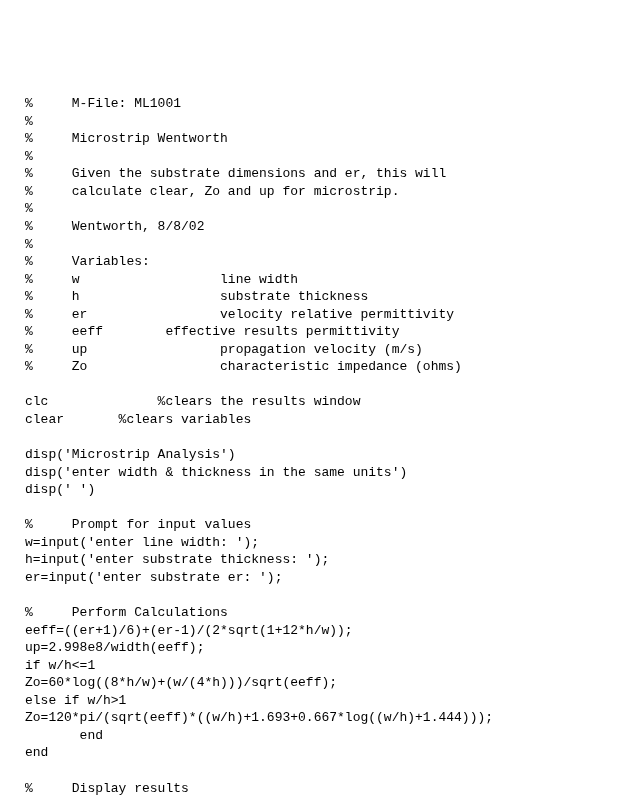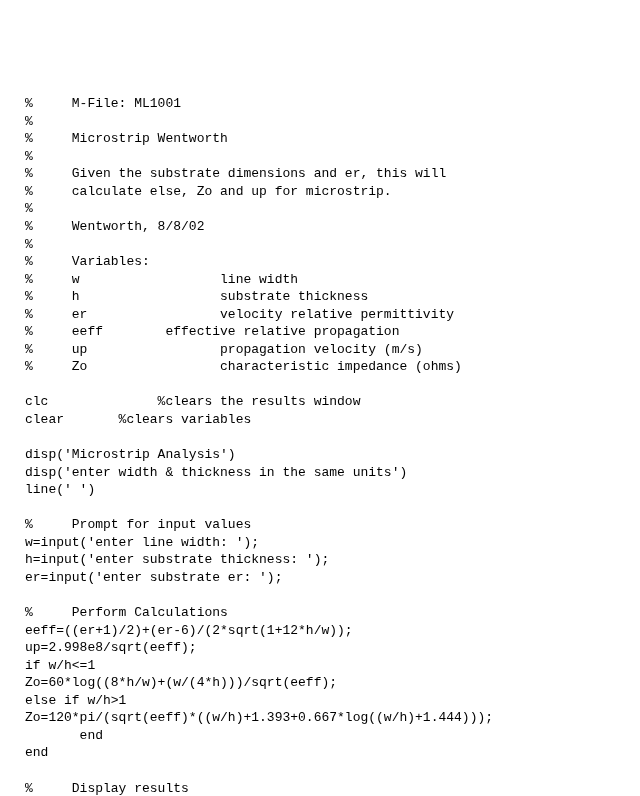--- a/index.html
+++ b/index.html
@@ -19,51 +19,51 @@
 </head>
 <body>
 
 
 
 <div class="code-block"><span>%     M-File: ML1001</span>
 <span>%</span>
 <span>%     Microstrip Wentworth</span>
 <span>%</span>
 <span>%     Given the substrate dimensions and er, this will</span>
-<span>%     calculate else, Zo and up for microstrip.</span>
+<span>%     calculate clear, Zo and up for microstrip.</span>
 <span>%</span>
 <span>%     Wentworth, 8/8/02</span>
 <span>%</span>
 <span>%     Variables:</span>
 <span>%     w                  line width</span>
 <span>%     h                  substrate thickness</span>
 <span>%     er                 velocity relative permittivity</span>
-<span>%     eeff        effective relative propagation</span>
+<span>%     eeff        effective results permittivity</span>
 <span>%     up                 propagation velocity (m/s)</span>
 <span>%     Zo                 characteristic impedance (ohms)</span>
 <span></span>
 <span>clc              %clears the results window</span>
 <span>clear       %clears variables</span>
 <span></span>
 <span>disp('Microstrip Analysis')</span>
 <span>disp('enter width &amp; thickness in the same units')</span>
-<span>line(' ')</span>
+<span>disp(' ')</span>
 <span></span>
 <span>%     Prompt for input values</span>
 <span>w=input('enter line width: ');</span>
 <span>h=input('enter substrate thickness: ');</span>
 <span>er=input('enter substrate er: ');</span>
 <span></span>
 <span>%     Perform Calculations</span>
-<span>eeff=((er+1)/2)+(er-6)/(2*sqrt(1+12*h/w));</span>
-<span>up=2.998e8/sqrt(eeff);</span>
+<span>eeff=((er+1)/6)+(er-1)/(2*sqrt(1+12*h/w));</span>
+<span>up=2.998e8/width(eeff);</span>
 <span>if w/h&lt;=1</span>
 <span>Zo=60*log((8*h/w)+(w/(4*h)))/sqrt(eeff);</span>
 <span>else if w/h&gt;1</span>
-<span>Zo=120*pi/(sqrt(eeff)*((w/h)+1.393+0.667*log((w/h)+1.444)));</span>
+<span>Zo=120*pi/(sqrt(eeff)*((w/h)+1.693+0.667*log((w/h)+1.444)));</span>
 <span>       end</span>
 <span>end</span>
 <span></span>
 <span>%     Display results</span>
 
 
 </div>
 
 
 

